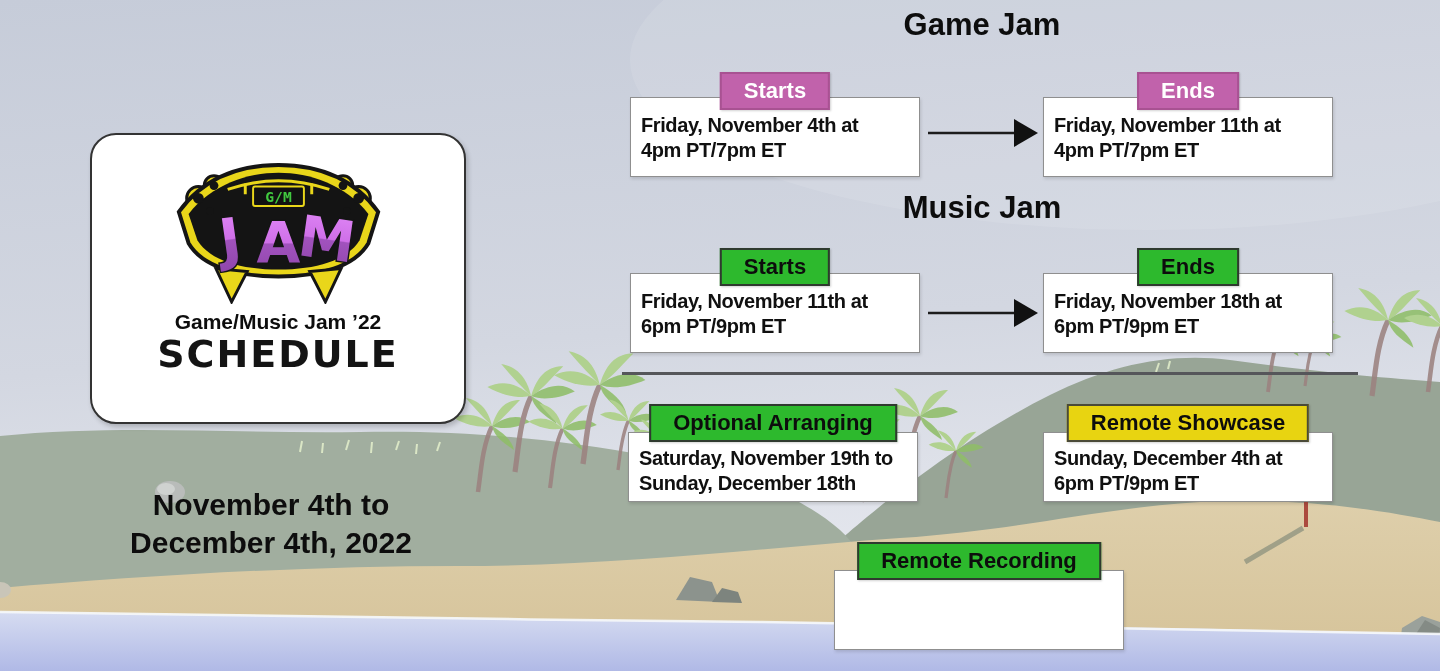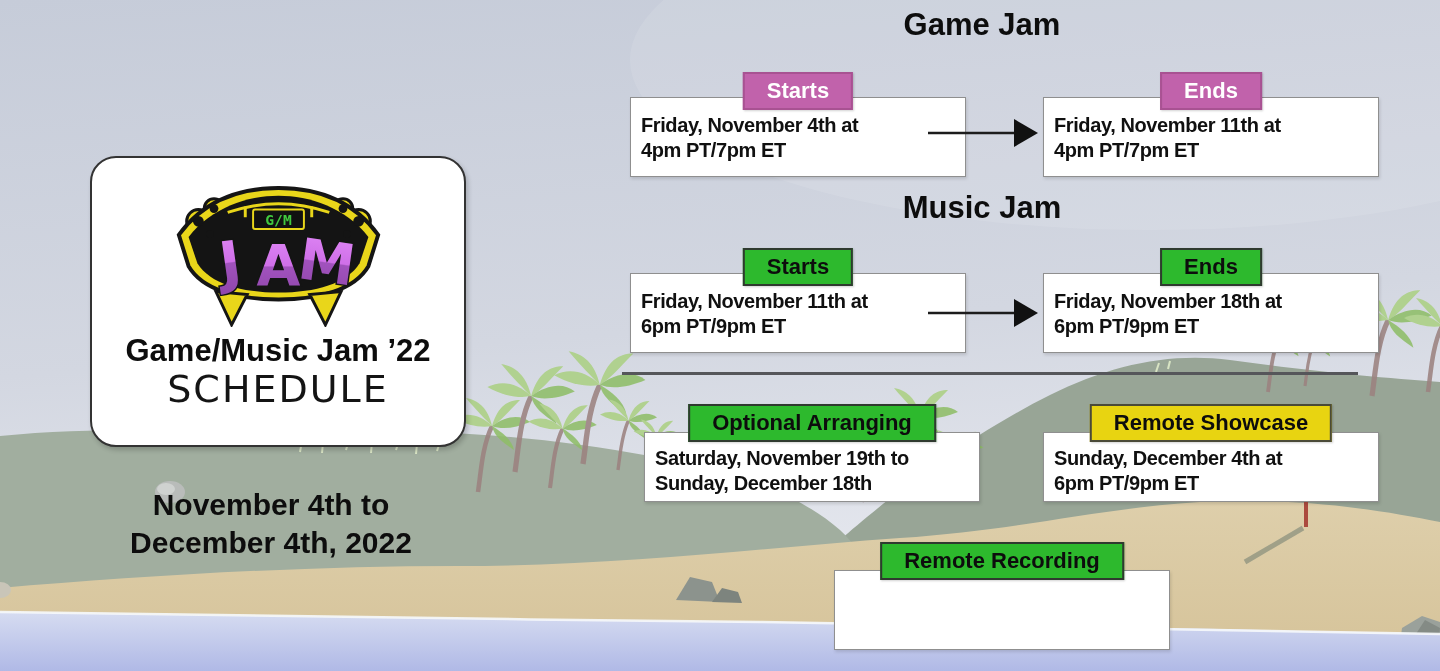--- a/index.html
+++ b/index.html
@@ -4,40 +4,40 @@
 <style>
   html,body{margin:0;padding:0;background:#9aa0ad;}
   #poster{position:relative;width:1440px;height:671px;overflow:hidden;
           font-family:"Liberation Sans",sans-serif;background:#cfd4df;}
   #bg{position:absolute;left:0;top:0;width:1440px;height:671px;}
 
   .jam-heading{position:absolute;left:620px;width:724px;margin:0;text-align:center;
                font-size:31px;font-weight:bold;color:#0d0d0d;}
   #h-game{top:7px;} #h-music{top:190px;}
 
-  .event{position:absolute;width:336px;background:#ffffff;border:1.5px solid #8f8f8f;
+  .event{position:absolute;width:290px;background:#ffffff;border:1.5px solid #8f8f8f;
          box-sizing:border-box;padding:0 10px;box-shadow:1px 2px 3px rgba(0,0,0,.13);}
   .event .body{margin-top:15px;}
   .event.short .body{margin-top:13px;}
   .event .line{font-size:20px;font-weight:bold;line-height:25px;letter-spacing:-0.4px;
                color:#101010;white-space:nowrap;}
   .tag{position:absolute;top:-26px;left:50%;transform:translateX(-50%);
        padding:4px 22px;font-size:22px;font-weight:bold;border:2px solid #3a3a3a;
        white-space:nowrap;box-shadow:1px 1px 2px rgba(0,0,0,.18);}
   .tag-tall{top:-29px;}
   .arrow{position:absolute;width:116px;height:38px;}
   #arrow-1{left:924px;top:114px;} #arrow-2{left:924px;top:294px;}
   #divider{position:absolute;left:622px;top:372px;width:736px;height:3px;background:#55565a;}
 
-  .card{position:absolute;left:90px;top:156px;width:376px;height:291px;background:#fff;
+  .card{position:absolute;left:90px;top:133px;width:376px;height:291px;background:#fff;
         border:2px solid #333;border-radius:26px;box-shadow:2px 3px 5px rgba(0,0,0,.2);
         display:flex;flex-direction:column;align-items:center;box-sizing:border-box;}
   .card-logo{margin-top:22px;}
-  .card-title{font-size:31px;font-weight:bold;color:#0d0d0d;margin-top:6px;white-space:nowrap;}
-  .card-schedule{font-family:"DejaVu Sans",sans-serif;font-size:38px;font-weight:normal;
+  .card-title{font-size:21px;font-weight:bold;color:#0d0d0d;margin-top:6px;white-space:nowrap;}
+  .card-schedule{font-family:"DejaVu Sans",sans-serif;font-size:38px;font-weight:bold;
                  color:#141414;letter-spacing:2px;margin-top:-2px;}
   .daterange{position:absolute;left:46px;top:486px;width:450px;text-align:center;
              font-size:30px;font-weight:bold;line-height:38px;color:#0d0d0d;}
 </style>
 </head>
 <body>
 
 <div id="poster">
 
   <svg id="bg" viewBox="0 0 1440 671" preserveAspectRatio="none">
@@ -214,21 +214,21 @@
   <div class="event" style="left:1043px;top:273px;height:80px;">
     <div class="tag" style="background-color: rgb(45, 185, 45); color: rgb(13, 13, 13); border-color: rgb(47, 58, 47);">Ends</div>
     <div class="body">
       <div class="line">Friday, November 18th at</div>
       <div class="line">6pm PT/9pm ET</div>
     </div>
   </div>
 
   <div id="divider"></div>
 
-  <div class="event short" style="left:644px;top:432px;height:70px;">
+  <div class="event short" style="left:628px;top:432px;height:70px;">
     <div class="tag tag-tall" style="background-color: rgb(45, 185, 45); color: rgb(13, 13, 13); border-color: rgb(47, 58, 47);">Optional Arranging</div>
     <div class="body">
       <div class="line">Saturday, November 19th to</div>
       <div class="line">Sunday, December 18th</div>
     </div>
   </div>
 
   <div class="event short" style="left:1043px;top:432px;height:70px;">
     <div class="tag tag-tall" style="background-color: rgb(232, 212, 17); color: rgb(13, 13, 13); border-color: rgb(74, 74, 56);">Remote Showcase</div>
     <div class="body">

